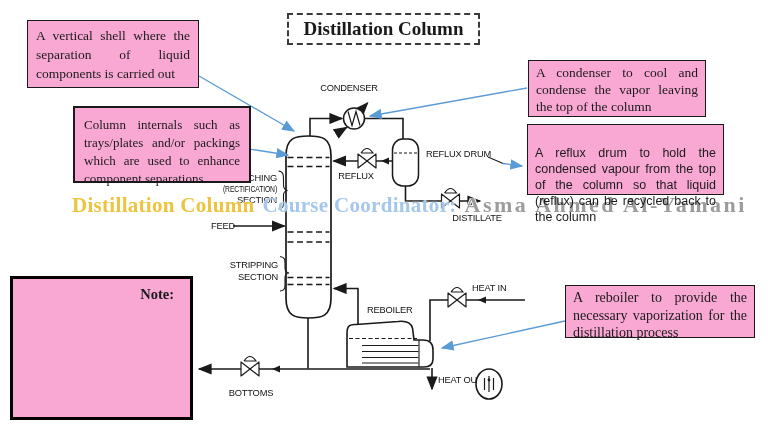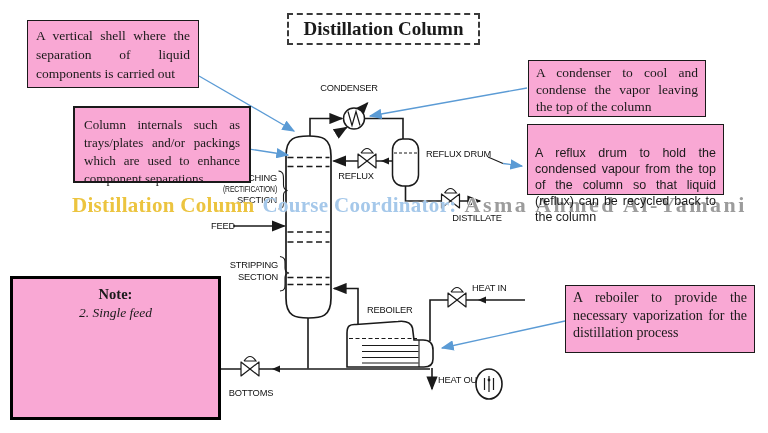--- a/index.html
+++ b/index.html
@@ -13,26 +13,26 @@
   .wm .w3{color:#9c9c9c;font-size:22px;letter-spacing:2.5px;
           text-shadow:-1px 0 0 #fff,1px 0 0 #fff;}
   .ann{position:absolute;background:#f9a8d4;border:1.5px solid #1a1a1a;z-index:3;
        box-sizing:border-box;text-align:justify;}
   #box-shell{left:27px;top:20px;width:172px;height:68px;font-size:13.5px;line-height:19px;padding:5px 8px;}
   #box-internals{left:25px;top:106px;width:178px;height:77px;border-width:2px;
        font-size:13px;line-height:18px;padding:8px 9px;margin-left:48px;}
   #box-condenser{left:528px;top:60px;width:178px;height:57px;font-size:13.5px;line-height:17px;padding:3px 7px;}
   #box-refluxdrum{left:527px;top:124px;width:197px;height:71px;
        font-family:"Liberation Sans",sans-serif;font-size:12.5px;line-height:16px;padding:20px 7px;}
-  #box-reboiler{left:565px;top:285px;width:190px;height:68px;font-size:14px;line-height:17.5px;padding:3px 7px;}
+  #box-reboiler{left:565px;top:285px;width:190px;height:53px;font-size:14px;line-height:17.5px;padding:3px 7px;}
   #title-box{position:absolute;left:287px;top:13px;width:193px;height:32px;z-index:3;
        background:#fff;border:2px dashed #3a3a3a;display:flex;align-items:center;justify-content:center;
        font-weight:bold;font-size:19px;box-sizing:border-box;}
-  #note-box{left:10px;top:276px;width:211px;height:144px;border:3px solid #000;
-       padding:6px 16px;text-align:center;}
+  #note-box{left:10px;top:276px;width:183px;height:144px;border:3px solid #000;
+       padding:6px 16px;text-align:right;}
   #note-box .nh{font-weight:bold;font-size:14.5px;line-height:19px;}
   #note-box .ni{font-style:italic;font-size:13.5px;line-height:17px;}
   .dlab{font-family:"Liberation Sans",sans-serif;font-size:9.3px;letter-spacing:-0.2px;fill:#111;}
 </style>
 </head>
 <body>
 
 <div id="stage">
 
   <svg id="diagram-svg" width="768" height="433" viewBox="0 0 768 433">
@@ -143,16 +143,15 @@
   <div id="title-box">Distillation Column</div>
 
   <div class="ann" id="box-shell">A vertical shell where the separation of liquid components is carried out</div>
   <div class="ann" id="box-internals">Column internals such as trays/plates and/or packings which are used to enhance component separations</div>
   <div class="ann" id="box-condenser">A condenser to cool and condense the vapor leaving the top of the column</div>
   <div class="ann" id="box-refluxdrum">A reflux drum to hold the condensed vapour from the top of the column so that liquid (reflux) can be recycled back to the column</div>
   <div class="ann" id="box-reboiler">A reboiler to provide the necessary vaporization for the distillation process</div>
 
   <div class="ann" id="note-box">
     <div class="nh">Note:</div>
-    <div class="ni">2.  Single feed</div>
   </div>
 
 </div>
 
 </body></html>

